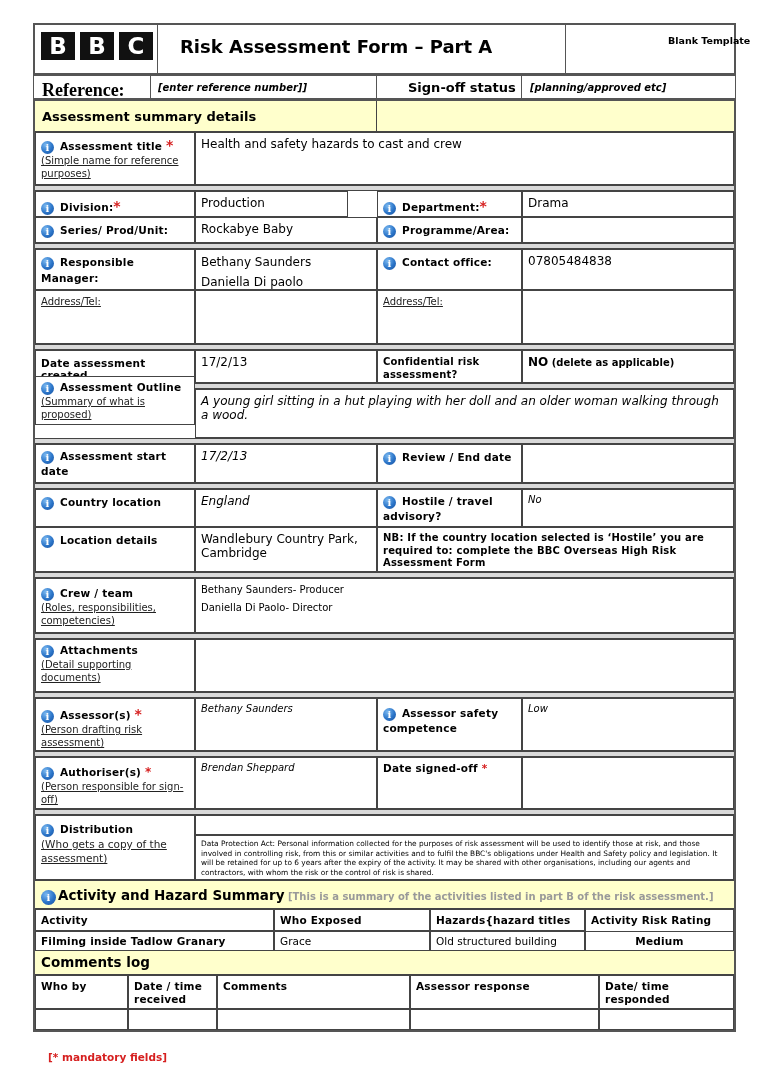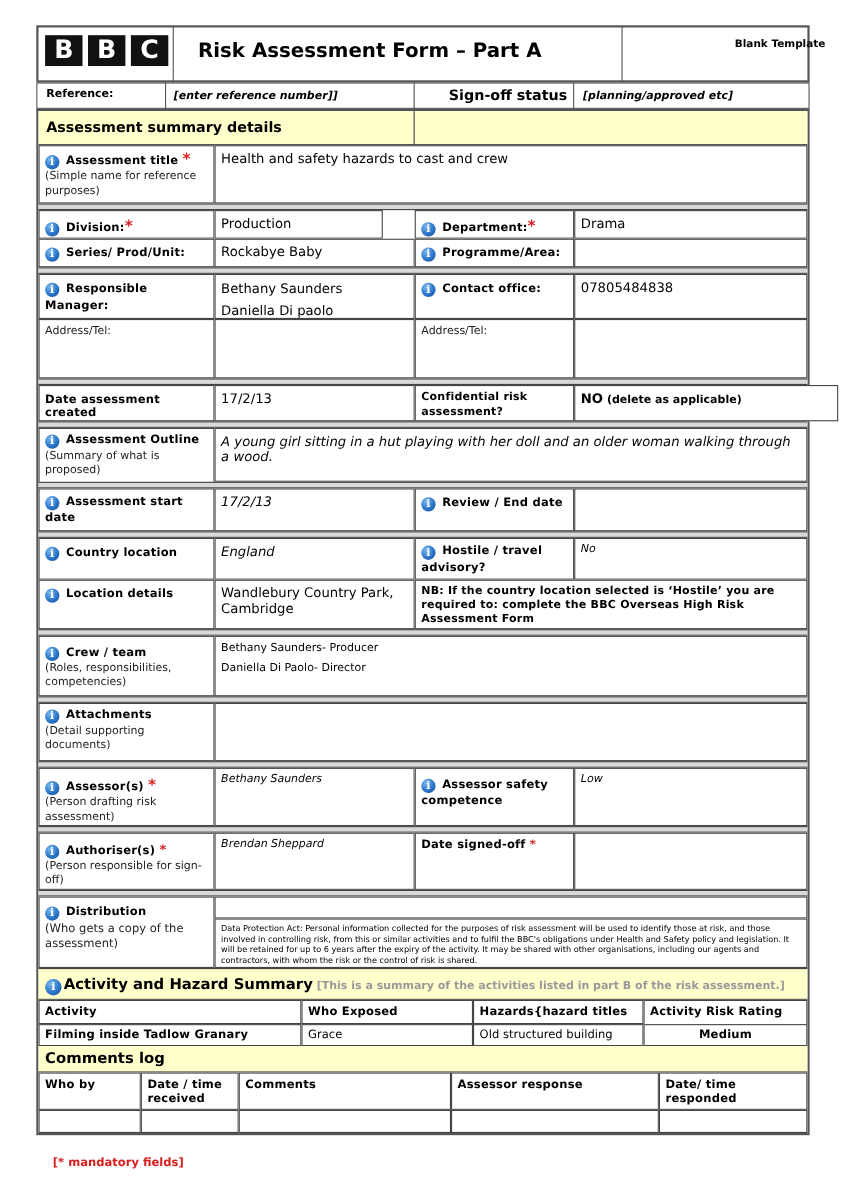--- a/index.html
+++ b/index.html
@@ -11,21 +11,21 @@
   .b2 { border: 2px solid #555; }
   .yellow { background: #ffffcc; }
   .pink { background: #ffd6e6; }
   .grey { background: #e8e8e8; }
   .bold { font-weight: bold; }
   .ital { font-style: italic; }
   .red { color: #d62020; }
 
   .cell { position: absolute; border: 1px solid #444; background: #fff; padding: 4px 5px; overflow: hidden; }
   .lbl { font-weight: bold; font-size: 10.5px; letter-spacing: 0.2px; }
-  .sub { font-size: 10px; color: #222; line-height: 13px; }
+  .sub { font-size: 10px; color: #222; line-height: 13px; text-decoration: underline; }
   .val { font-size: 12px; line-height: 15px; }
   .val.i { font-style: italic; }
   .small-i { font-style: italic; font-size: 10px; }
 
   .info { display: inline-block; width: 13px; height: 13px; border-radius: 50%;
           background: radial-gradient(circle at 35% 30%, #7ab8f0 0%, #2a74c8 55%, #1a4f9a 100%);
           color: #fff; font-size: 10px; font-weight: bold; text-align: center; line-height: 13px;
           font-family: "DejaVu Serif", serif; vertical-align: -1px; margin-right: 6px; }
 
   .sep { position: absolute; left: 35px; width: 699px; height: 6px; background: #d9d9d9; border-top: 1px solid #444; border-bottom: 1px solid #444; }
@@ -39,21 +39,21 @@
 <div class="abs b2" style="left:33px;top:23px;width:703px;height:52px;"></div>
 <div class="abs" style="left:41px;top:32px;">
   <span class="bbc-box">B</span><span class="bbc-box">B</span><span class="bbc-box">C</span>
 </div>
 <div class="abs" style="left:157px;top:24px;width:1px;height:50px;background:#555;"></div>
 <div class="abs bold" style="left:180px;top:36px;font-size:18px;">Risk Assessment Form – Part A</div>
 <div class="abs" style="left:565px;top:24px;width:1px;height:50px;background:#555;"></div>
 <div class="abs bold" style="left:636px;top:35px;font-size:9.5px;margin-left:32px;">Blank Template</div>
 
 <div class="abs frame" style="left:33px;top:75px;width:703px;height:24px;"></div>
-<div class="abs bold" style="left:42px;top:80px;font-size:10px;">Reference:</div>
+<div class="abs bold" style="left:42px;top:80px;font-size:18px;font-family:Liberation Serif, serif;">Reference:</div>
 <div class="abs" style="left:150px;top:75px;width:1px;height:24px;background:#555;"></div>
 <div class="abs bold ital" style="left:158px;top:82px;font-size:10px;">[enter reference number]]</div>
 <div class="abs" style="left:376px;top:75px;width:1px;height:24px;background:#555;"></div>
 <div class="abs bold" style="left:408px;top:80px;font-size:13px;">Sign-off status</div>
 <div class="abs" style="left:521px;top:75px;width:1px;height:24px;background:#555;"></div>
 <div class="abs bold ital" style="left:530px;top:82px;font-size:10px;">[planning/approved etc]</div>
 
 <div class="abs b2" style="left:33px;top:99px;width:703px;height:933px;"></div>
 
 <div class="abs yellow" style="left:35px;top:101px;width:699px;height:31px;border-bottom:1px solid #444;"></div>
@@ -103,28 +103,28 @@
 <div class="cell sub" style="left:35px;top:290px;width:160px;height:54px;font-size:10px;">Address/Tel:</div>
 <div class="cell" style="left:195px;top:290px;width:182px;height:54px;"></div>
 <div class="cell sub" style="left:377px;top:290px;width:145px;height:54px;font-size:10px;">Address/Tel:</div>
 <div class="cell" style="left:522px;top:290px;width:212px;height:54px;"></div>
 
 <div class="sep" style="top:344px;"></div>
 
 <div class="cell lbl" style="left:35px;top:350px;width:160px;height:33px;padding-top:6px;">Date assessment created</div>
 <div class="cell val" style="left:195px;top:350px;width:182px;height:33px;">17/2/13</div>
 <div class="cell lbl" style="left:377px;top:350px;width:145px;height:33px;font-size:10px;line-height:13px;">Confidential risk assessment?</div>
-<div class="cell" style="left:522px;top:350px;width:240px;height:33px;">
+<div class="cell" style="left:522px;top:350px;width:212px;height:33px;">
   <span class="bold" style="font-size:12px;">NO</span>
   <span class="bold" style="font-size:10px;">(delete as applicable)</span>
 </div>
 
 <div class="sep" style="top:383px;"></div>
 
-<div class="cell" style="left:35px;top:389px;width:160px;height:60px;">
+<div class="cell" style="left:35px;top:376px;width:160px;height:49px;">
   <div class="lbl"><span class="info">i</span><span>Assessment Outline</span></div>
   <div class="sub">(Summary of what is proposed)</div>
 </div>
 <div class="cell val i" style="left:195px;top:389px;width:539px;height:49px;line-height:14px;">A young girl sitting in a hut playing with her doll and an older woman walking through a wood.</div>
 
 <div class="sep" style="top:438px;"></div>
 
 <div class="cell" style="left:35px;top:444px;width:160px;height:39px;">
   <div class="lbl" style="line-height:14px;"><span class="info">i</span><span>Assessment start date</span></div>
 </div>

